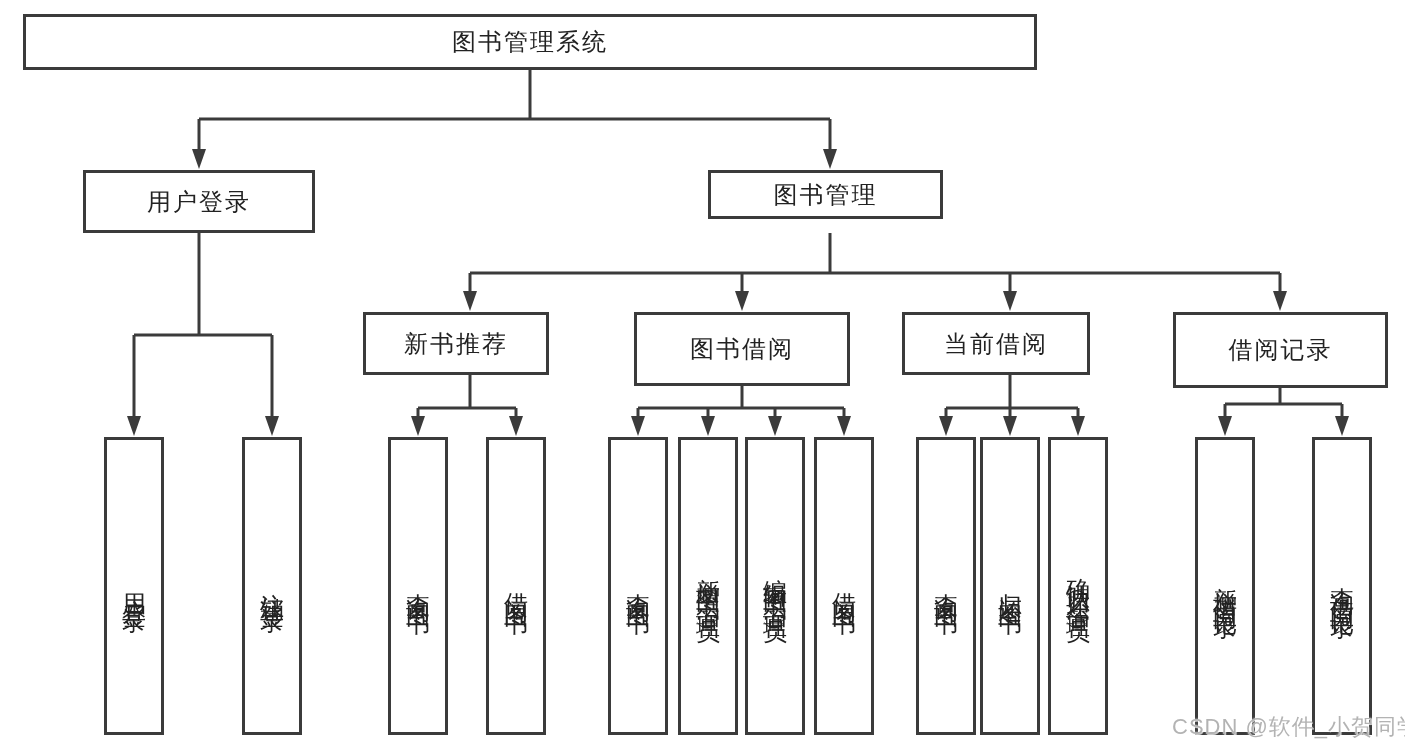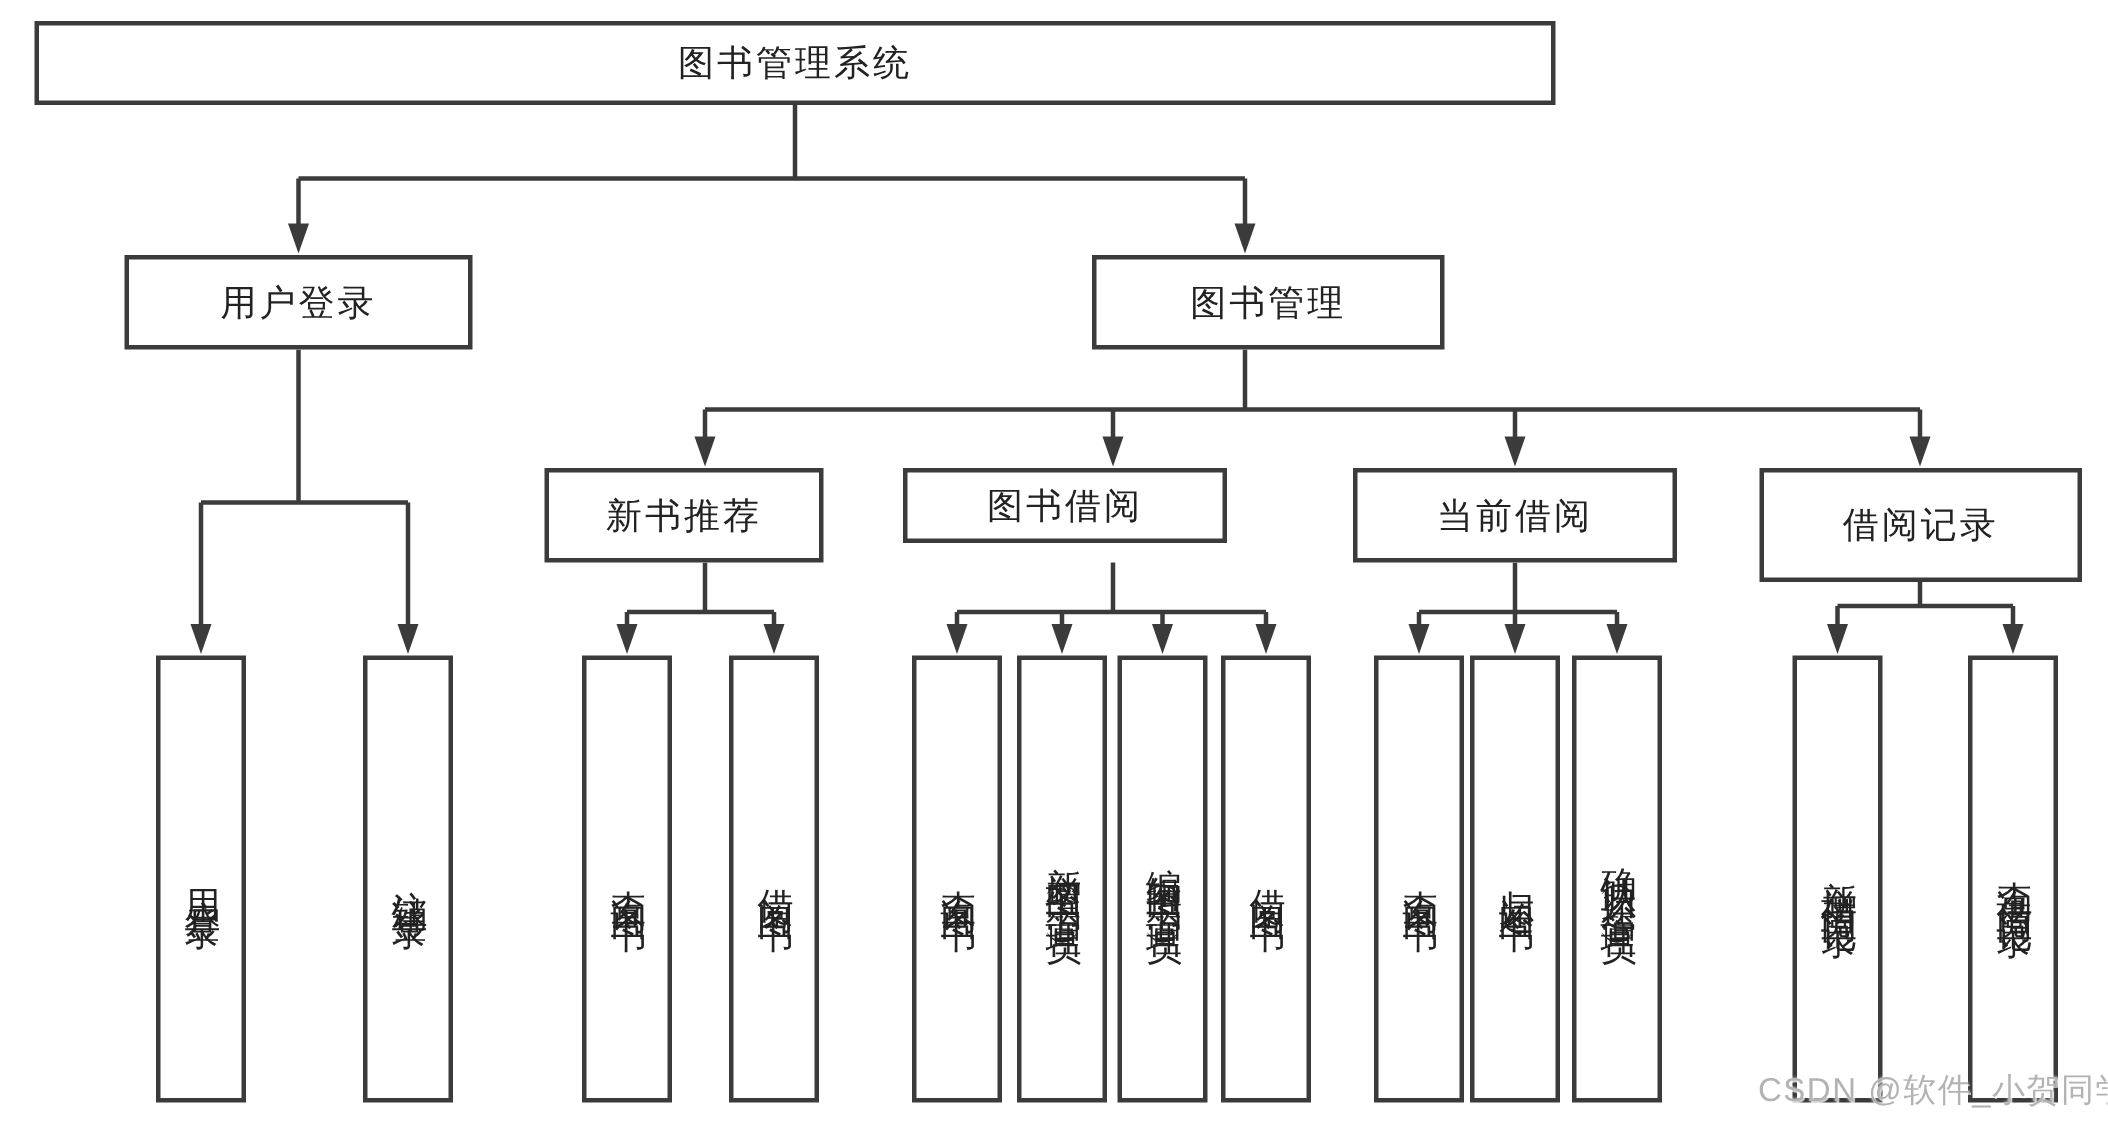--- a/index.html
+++ b/index.html
@@ -129,31 +129,31 @@
     </g>
   </svg>
 
   <div class="node" style="left:23px;top:14px;width:1014px;height:56px">
     <span class="lbl">图书管理系统</span>
   </div>
 
   <div class="node" style="left:83px;top:170px;width:232px;height:63px">
     <span class="lbl">用户登录</span>
   </div>
-  <div class="node" style="left:728px;top:170px;width:235px;height:63px">
+  <div class="node" style="left:708px;top:170px;width:235px;height:49px">
     <span class="lbl">图书管理</span>
   </div>
 
   <div class="node" style="left:363px;top:312px;width:186px;height:63px">
     <span class="lbl">新书推荐</span>
   </div>
-  <div class="node" style="left:602px;top:312px;width:216px;height:50px">
+  <div class="node" style="left:634px;top:312px;width:216px;height:74px">
     <span class="lbl">图书借阅</span>
   </div>
-  <div class="node" style="left:902px;top:312px;width:216px;height:63px">
+  <div class="node" style="left:902px;top:312px;width:188px;height:63px">
     <span class="lbl">当前借阅</span>
   </div>
   <div class="node" style="left:1173px;top:312px;width:215px;height:76px">
     <span class="lbl">借阅记录</span>
   </div>
 
   <div class="node node-v" style="left:104px;top:437px;width:60px;height:298px">
     <span class="lbl">用户登录</span>
   </div>
   <div class="node node-v" style="left:242px;top:437px;width:60px;height:298px">

